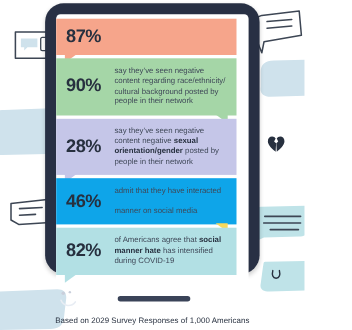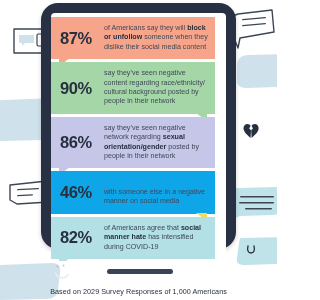--- a/index.html
+++ b/index.html
@@ -114,36 +114,35 @@
     <rect x="18" y="11" width="24" height="1.4" rx="0.7" fill="#3d4654" transform="rotate(-5 18 11)"></rect>
     <rect x="18" y="17" width="24" height="1.4" rx="0.7" fill="#3d4654" transform="rotate(-5 18 17)"></rect>
   </svg>
 
   <div id="phone">
 
     <div id="screen">
       <div id="stats">
           <div class="stat" style="background: rgb(246, 165, 139); color: rgb(246, 165, 139);">
             <div class="pct">87%</div>
-            <div class="body"><span>of Americans say they will </span><b>block</b><br><b>or unfollow</b><span> someone when they</span><br><span>dislike their social media content</span></div>
             <div class="tail tail-left"></div>
           </div>
           <div class="stat" style="background: rgb(165, 214, 167); color: rgb(165, 214, 167);">
             <div class="pct">90%</div>
             <div class="body"><span>say they’ve seen negative</span><br><span>content regarding race/ethnicity/</span><br><span>cultural background posted by</span><br><span>people in their network</span></div>
             <div class="tail tail-right"></div>
           </div>
           <div class="stat" style="background: rgb(197, 198, 232); color: rgb(197, 198, 232);">
-            <div class="pct">86%</div>
-            <div class="body"><span>say they’ve seen negative</span><br><span>network regarding </span><b>sexual</b><br><b>orientation/gender</b><span> posted by</span><br><span>people in their network</span></div>
+            <div class="pct">28%</div>
+            <div class="body"><span>say they’ve seen negative</span><br><span>content negative </span><b>sexual</b><br><b>orientation/gender</b><span> posted by</span><br><span>people in their network</span></div>
             <div class="tail tail-left"></div>
           </div>
           <div class="stat" style="background: #0ea5e9; color: rgb(246, 217, 92);">
             <div class="pct">46%</div>
-            <div class="body"><br><span>with someone else in a negative</span><br><span>manner on social media</span></div>
+            <div class="body"><span>admit that they have interacted</span><br><br><span>manner on social media</span></div>
             <div class="tail tail-right"></div>
           </div>
           <div class="stat" style="background: rgb(178, 224, 228); color: rgb(178, 224, 228); align-items: center;">
             <div class="pct">82%</div>
             <div class="body"><span>of Americans agree that </span><b>social</b><br><b>manner hate</b><span> has intensified</span><br><span>during COVID-19</span></div>
             <div class="tail tail-left"></div>
           </div>
         </div>
     </div>
 

